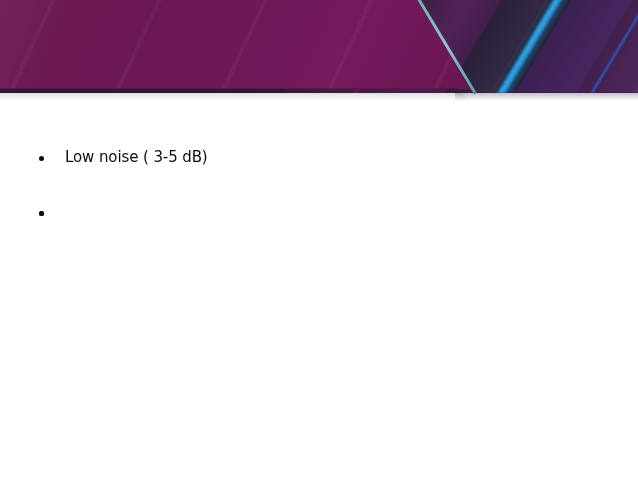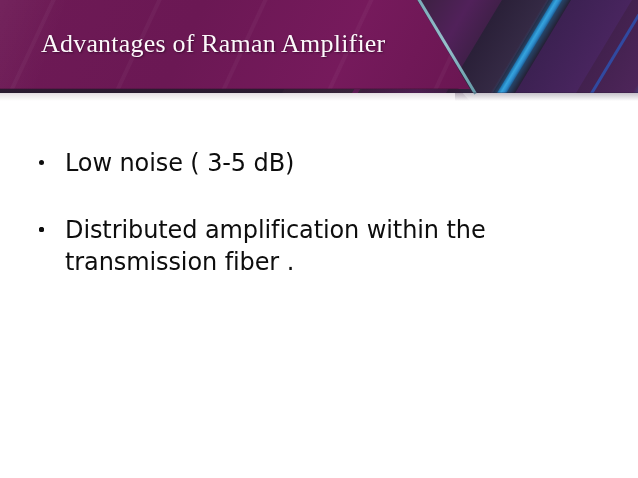--- a/index.html
+++ b/index.html
@@ -212,21 +212,21 @@
     margin: 0;
     padding: 0;
   }
 
   .bullet-item {
     position: relative;
     margin: 0 0 35px 0;
     padding-left: 34px;
     max-width: 548px;
     font-family: "DejaVu Sans", "Liberation Sans", sans-serif;
-    font-size: 24px;
+    font-size: 15px;
     font-weight: 400;
     line-height: 1.33;
     color: #0d0d0d;
     letter-spacing: -.1px;
   }
   .bullet-item:last-child {
     margin-bottom: 0;
   }
 
   .bullet-item .dot {
@@ -262,39 +262,37 @@
       <div class="stripe stripe-thinblue"></div>
       <div class="stripe stripe-cyan2-glow"></div>
       <div class="stripe stripe-cyan2"></div>
       <div class="stripe stripe-plumfar"></div>
     </div>
 
     <div class="header-magenta"></div>
     <div class="magenta-streaks"></div>
     <div class="teal-edge"></div>
 
-    <h1 class="title">Advantages of Raman Amplifier</h1>
   </div>
 
   <div class="header-shadow"></div>
   <div class="header-shadow-right"></div>
 
   <div class="body">
     <ul class="bullet-list">
 
       <li class="bullet-item b1">
         <span class="dot"></span>
         <span>Low noise ( 3-5 dB)</span>
       </li>
 
       <li class="bullet-item b2">
         <span class="dot"></span>
       </li>
 
       <li class="bullet-item b3">
         <span class="dot"></span>
-        <span>Distributed amplification within the transmission fiber .</span>
       </li>
 
     </ul>
   </div>
 
 </div>
 
 </body></html>

